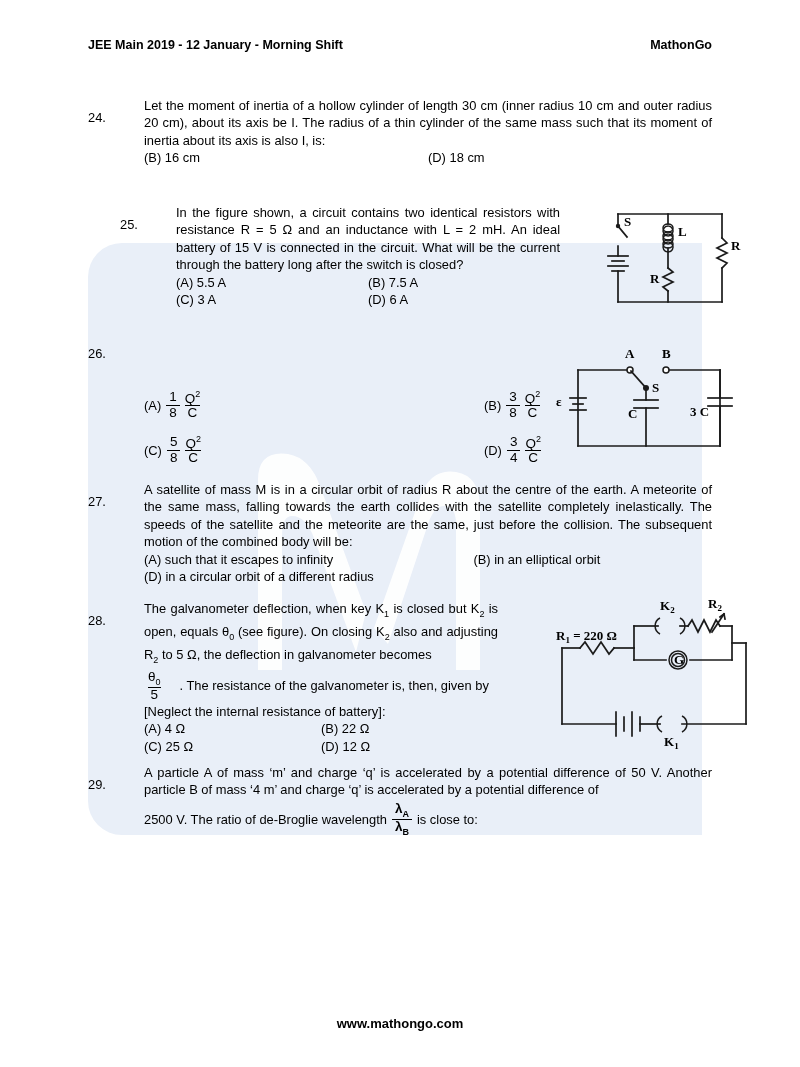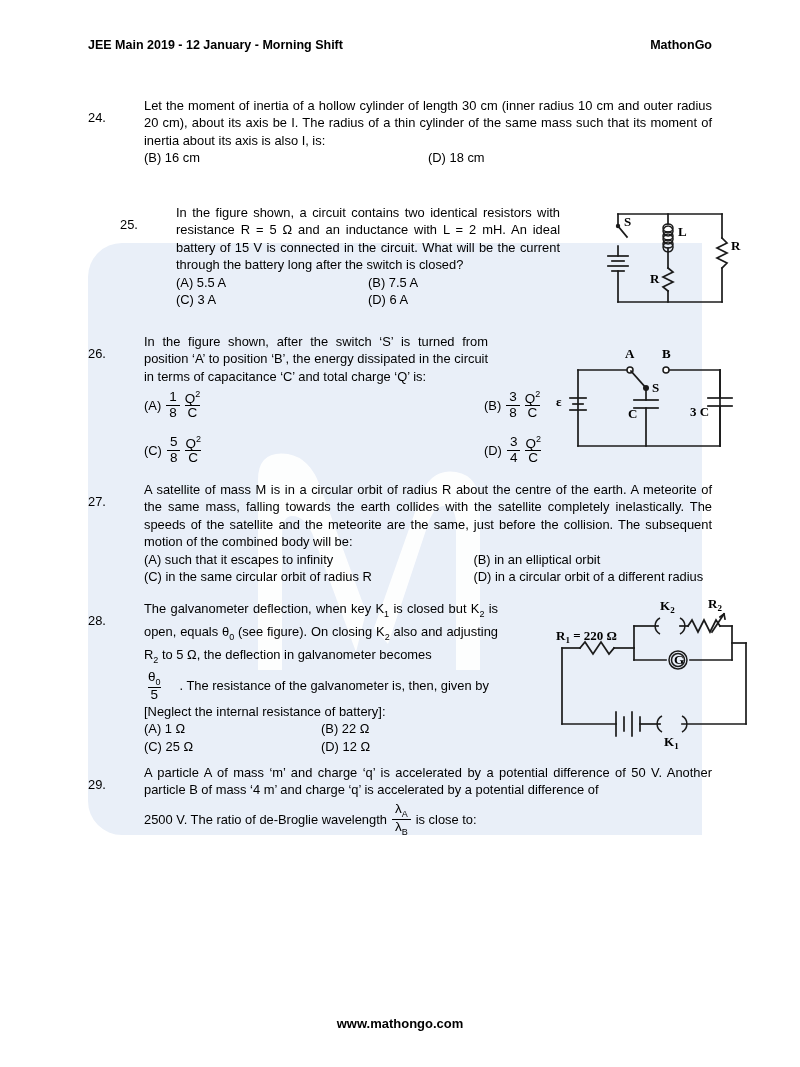--- a/index.html
+++ b/index.html
@@ -207,23 +207,20 @@
 
       <path class="ln" d="M122,14 L122,38"></path>
       <path class="ln" d="M122,38 L127,43 L117,48 L127,53 L117,58 L127,63 L122,68"></path>
       <text class="flbl" x="131" y="50">R</text>
       <path class="ln" d="M122,68 L122,102"></path>
     </svg>
   </div>
 
   <div class="q" style="left:88px; top:333px; width:400px;">
     <span class="num">26.</span>
-    <div class="body">
-      <div class="stem">In the figure shown, after the switch ‘S’ is turned from position ‘A’ to position ‘B’, the energy dissipated in the circuit in terms of capacitance ‘C’ and total charge ‘Q’ is:</div>
-    </div>
   </div>
 
   <div style="position:absolute; left:144px; top:386px; width:560px; font-size:12.9px;">
     <div style="display:flex;">
       <div class="fracopt" style="width:340px;">
         <span class="lbl">(A)</span>
         <span class="frac">
           <span class="top">1</span>
           <span class="bot">8</span>
         </span>
@@ -307,42 +304,41 @@
     </svg>
   </div>
 
   <div class="q" style="left:88px; top:481px; width:624px;">
     <span class="num">27.</span>
     <div class="body">
       <div class="stem">A satellite of mass M is in a circular orbit of radius R about the centre of the earth. A meteorite of the same mass, falling towards the earth collides with the satellite completely inelastically. The speeds of the satellite and the meteorite are the same, just before the collision. The subsequent motion of the combined body will be:</div>
       <div class="opts">
         <div class="opt w58"><span>(A)</span> <span>such that it escapes to infinity</span></div>
         <div class="opt w42"><span>(B)</span> <span>in an elliptical orbit</span></div>
-        <div class="opt w58"><span>(C)</span> <span>in the same circular orbit of radius R</span></div>
         <div class="opt w42"><span>(D)</span> <span>in a circular orbit of a different radius</span></div>
       </div>
     </div>
   </div>
 
   <div class="q" style="left:88px; top:600px; width:410px;">
     <span class="num">28.</span>
     <div class="body">
       <div class="stem">
         <span>The galvanometer deflection, when key K</span><span class="sub">1</span><span> is closed but K</span><span class="sub">2</span><span> is open, equals θ</span><span class="sub">0</span><span> (see figure). On closing K</span><span class="sub">2</span><span> also and adjusting R</span><span class="sub">2</span><span> to 5 Ω, the deflection in galvanometer becomes</span>
       </div>
       <div style="display:flex; align-items:center; height:34px;">
         <span class="frac">
           <span class="top"><span>θ</span><span class="sub">0</span></span>
           <span class="bot">5</span>
         </span>
         <span style="margin-left:15px;">. The resistance of the galvanometer is, then, given by</span>
       </div>
       <div>[Neglect the internal resistance of battery]:</div>
       <div class="opts">
-        <div class="opt"><span>(A)</span> <span>1 Ω</span></div>
+        <div class="opt"><span>(A)</span> <span>4 Ω</span></div>
         <div class="opt"><span>(B)</span> <span>22 Ω</span></div>
         <div class="opt"><span>(C)</span> <span>25 Ω</span></div>
         <div class="opt"><span>(D)</span> <span>12 Ω</span></div>
       </div>
     </div>
   </div>
 
   <div class="fig" style="left:556px; top:598px;">
     <svg width="200" height="150" viewBox="0 0 200 150">
 
@@ -393,21 +389,21 @@
       <path class="ln" d="M126,126 L190,126"></path>
     </svg>
   </div>
 
   <div class="q" style="left:88px; top:764px; width:624px;">
     <span class="num">29.</span>
     <div class="body">
       <div class="stem">A particle A of mass ‘m’ and charge ‘q’ is accelerated by a potential difference of 50 V. Another particle B of mass ‘4 m’ and charge ‘q’ is accelerated by a potential difference of</div>
       <div style="display:flex; align-items:center; height:42px;">
         <span>2500 V. The ratio of de-Broglie wavelength</span>
-        <span class="frac" style="margin:12px 5px;">
+        <span class="frac" style="margin:12px 5px;font-weight:bold;">
           <span class="top"><span>λ</span><span class="sub">A</span></span>
           <span class="bot"><span>λ</span><span class="sub">B</span></span>
         </span>
         <span>is close to:</span>
       </div>
     </div>
   </div>
 
   <div id="footer">
     <span>www.mathongo.com</span>

